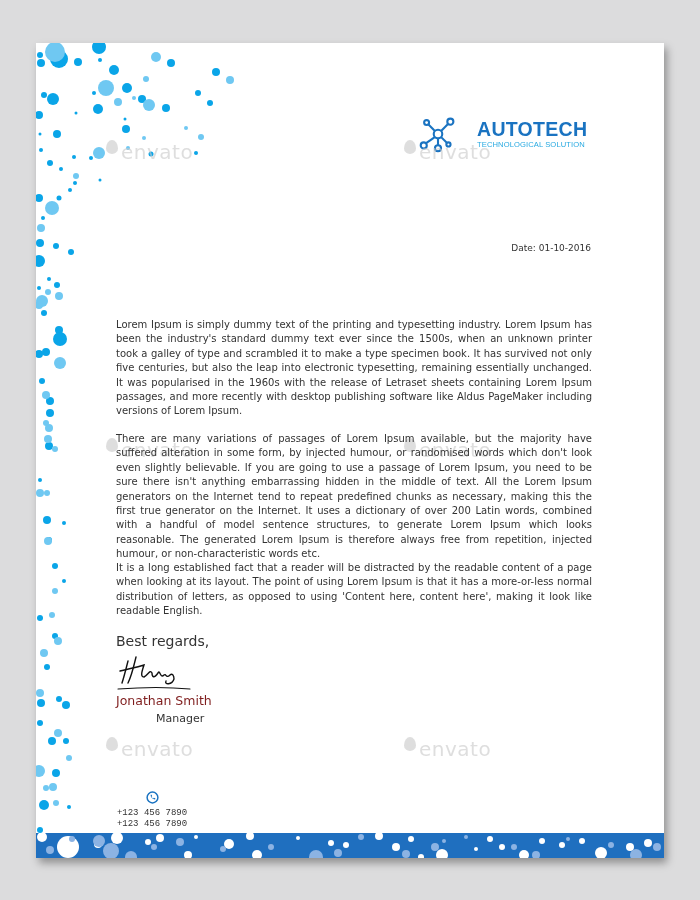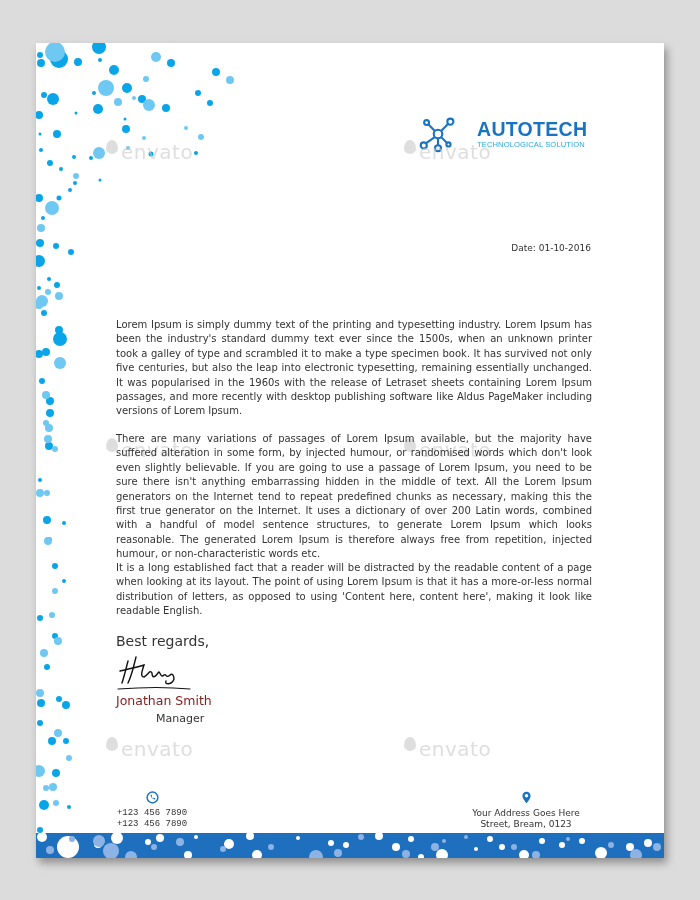--- a/index.html
+++ b/index.html
@@ -256,28 +256,20 @@
   <div class="contact" style="left:16px;font-family:Liberation Mono, monospace;">
     <svg class="c-icon" viewBox="0 0 14 14">
       <circle cx="7" cy="7" r="5.8" fill="none" stroke="#1a73c1" stroke-width="1.6"></circle>
       <path d="M5 4 L6.2 4 L6.6 5.6 L5.9 6.2 C6.3 7.1 6.9 7.7 7.8 8.1 L8.4 7.4 L10 7.8 L10 9 C7.5 9.3 4.7 6.5 5 4 Z" fill="#1a73c1"></path>
     </svg>
     <div>+123 456 7890</div>
     <div>+123 456 7890</div>
   </div>
 
 
-  <div class="contact" style="left:390px;">
-    <svg class="c-icon" viewBox="0 0 14 14">
-      <path d="M7 0.8 C4.3 0.8 2.6 2.8 2.6 5.1 C2.6 8.2 7 13.2 7 13.2 C7 13.2 11.4 8.2 11.4 5.1 C11.4 2.8 9.7 0.8 7 0.8 Z" fill="#1a73c1"></path>
-      <circle cx="7" cy="5.1" r="1.9" fill="#fff"></circle>
-    </svg>
-    <div>Your Address Goes Here</div>
-    <div>Street, Bream, 0123</div>
-  </div>
 
   <div class="footer-band">
     <svg width="628" height="25" viewBox="0 0 628 25">
       <g fill="#ffffff">
         <circle cx="6" cy="4" r="5"></circle>
           <circle cx="32" cy="14" r="11"></circle>
           <circle cx="62" cy="11" r="4"></circle>
         <circle cx="81" cy="5" r="6"></circle>
           <circle cx="112" cy="9" r="3"></circle>
           <circle cx="124" cy="5" r="4"></circle>

